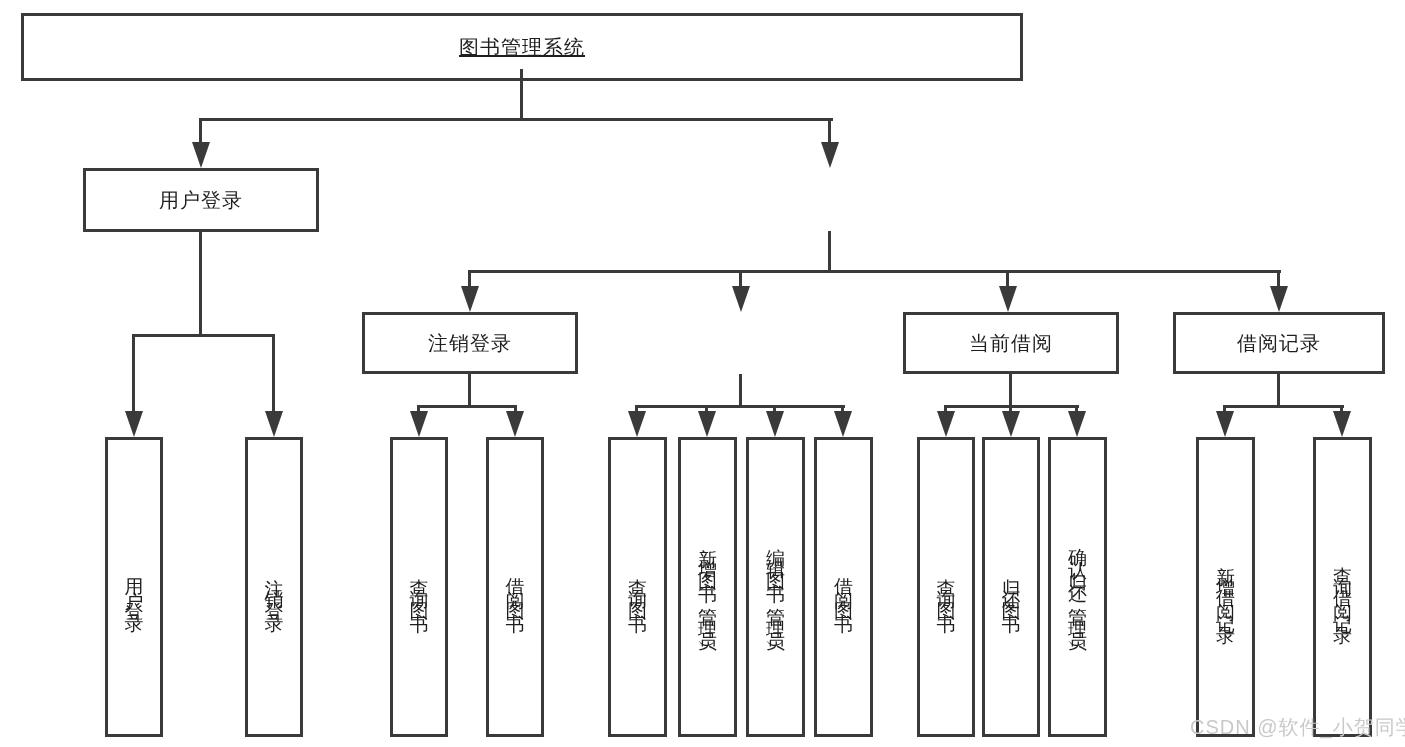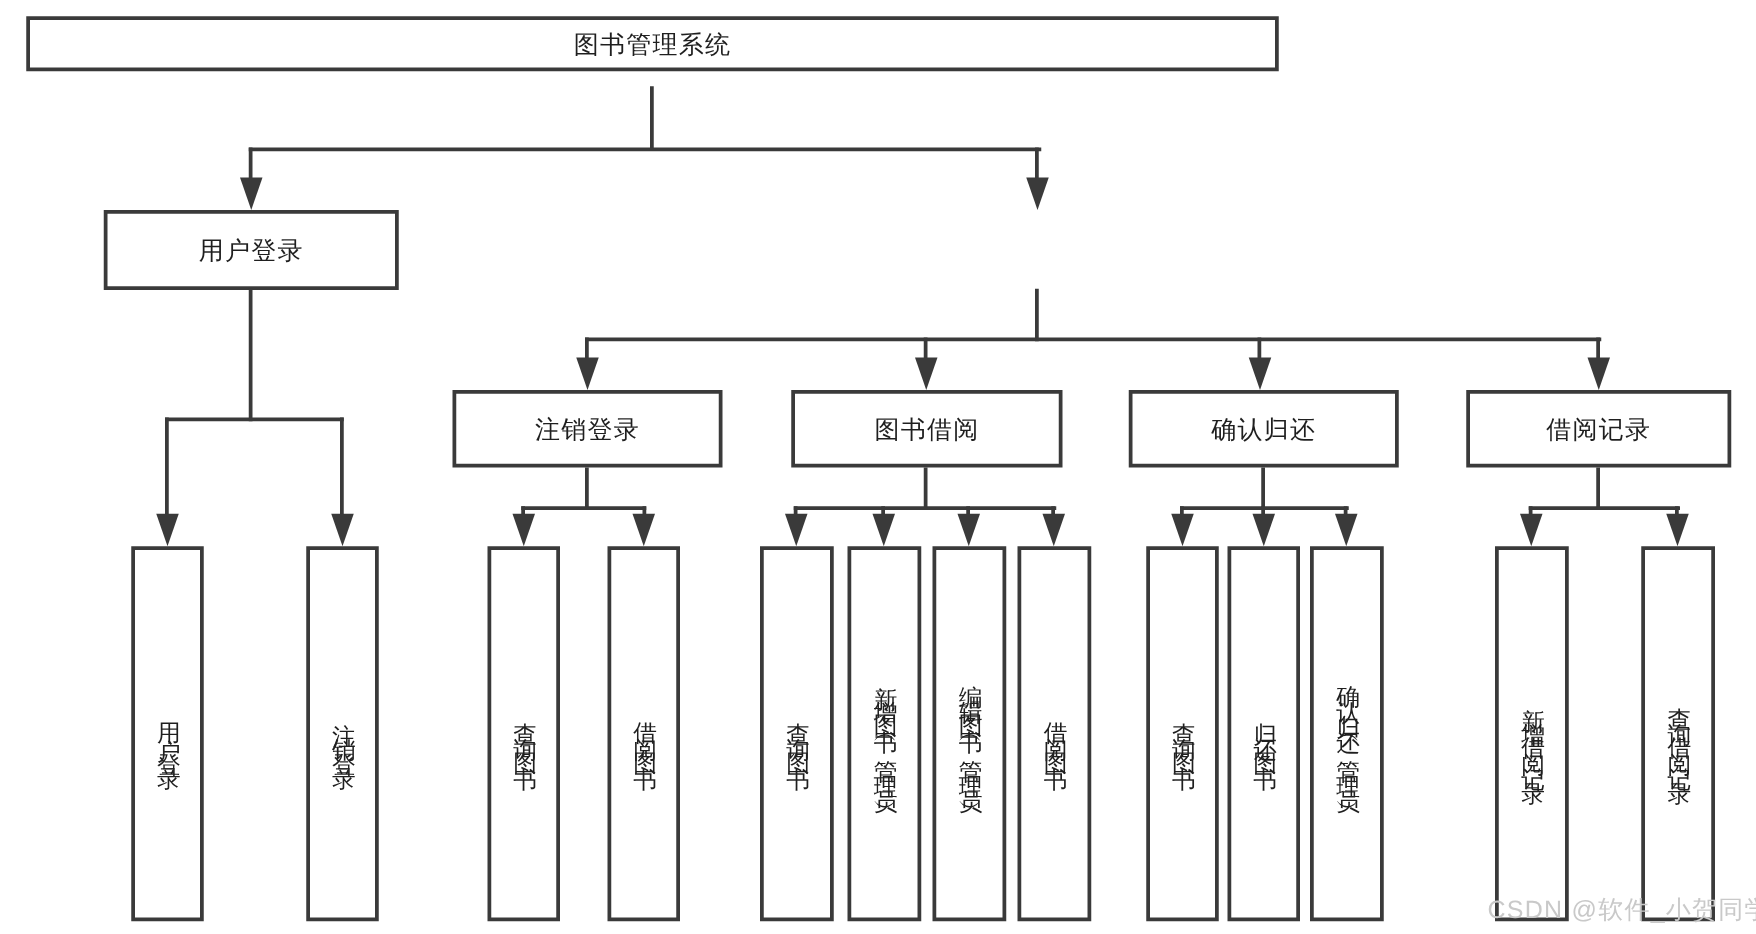--- a/index.html
+++ b/index.html
@@ -44,21 +44,21 @@
     font-size:20px;letter-spacing:1px;
     color:var(--watermark);
     z-index:10;white-space:nowrap;
   }
 </style>
 </head>
 <body>
 
 <div class="canvas">
 
-  <div class="box" style="left:21px;top:13px;width:1002px;height:44px;">
+  <div class="box" style="left:21px;top:13px;width:1002px;height:68px;text-decoration:underline;">
     <span class="hlabel">图书管理系统</span>
   </div>
 
   <div class="vline" style="left:520px;top:69px;width:3px;height:51px;"></div>
   <div class="hline" style="left:199px;top:118px;width:634px;height:3px;"></div>
   <div class="vline" style="left:199px;top:118px;width:3px;height:26px;"></div>
   <div class="vline" style="left:828px;top:118px;width:3px;height:26px;"></div>
   <div class="arrow" style="left:192px;top:142px;"></div>
   <div class="arrow" style="left:821px;top:142px;"></div>
 
@@ -80,25 +80,22 @@
   <div class="vline" style="left:1006px;top:270px;width:3px;height:18px;"></div>
   <div class="vline" style="left:1277px;top:270px;width:3px;height:18px;"></div>
   <div class="arrow" style="left:461px;top:286px;"></div>
   <div class="arrow" style="left:732px;top:286px;"></div>
   <div class="arrow" style="left:999px;top:286px;"></div>
   <div class="arrow" style="left:1270px;top:286px;"></div>
 
   <div class="box" style="left:362px;top:312px;width:216px;height:62px;">
     <span class="hlabel">注销登录</span>
   </div>
-  <div class="box" style="left:633px;top:312px;width:217px;height:62px;">
-    <span class="hlabel">图书借阅</span>
-  </div>
   <div class="box" style="left:903px;top:312px;width:216px;height:62px;">
-    <span class="hlabel">确认归还</span>
+    <span class="hlabel">当前借阅</span>
   </div>
   <div class="box" style="left:1173px;top:312px;width:212px;height:62px;">
     <span class="hlabel">借阅记录</span>
   </div>
 
   <div class="vline" style="left:468px;top:374px;width:3px;height:34px;"></div>
   <div class="hline" style="left:417px;top:405px;width:100px;height:3px;"></div>
   <div class="vline" style="left:417px;top:405px;width:3px;height:8px;"></div>
   <div class="vline" style="left:514px;top:405px;width:3px;height:8px;"></div>
   <div class="arrow" style="left:410px;top:411px;"></div>

